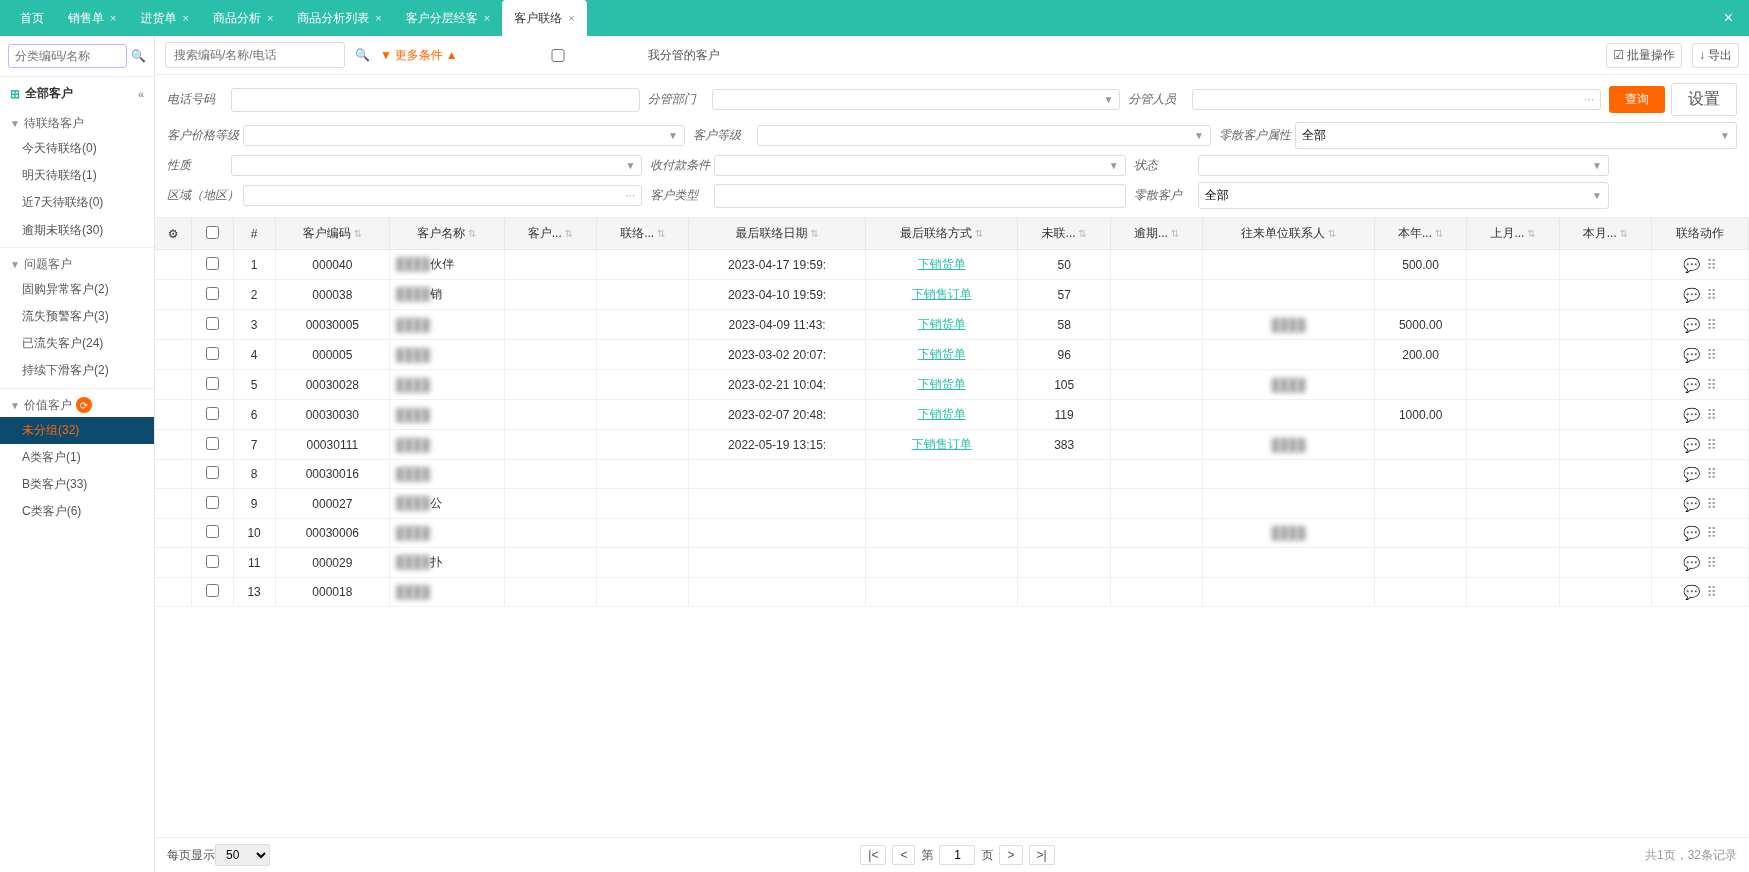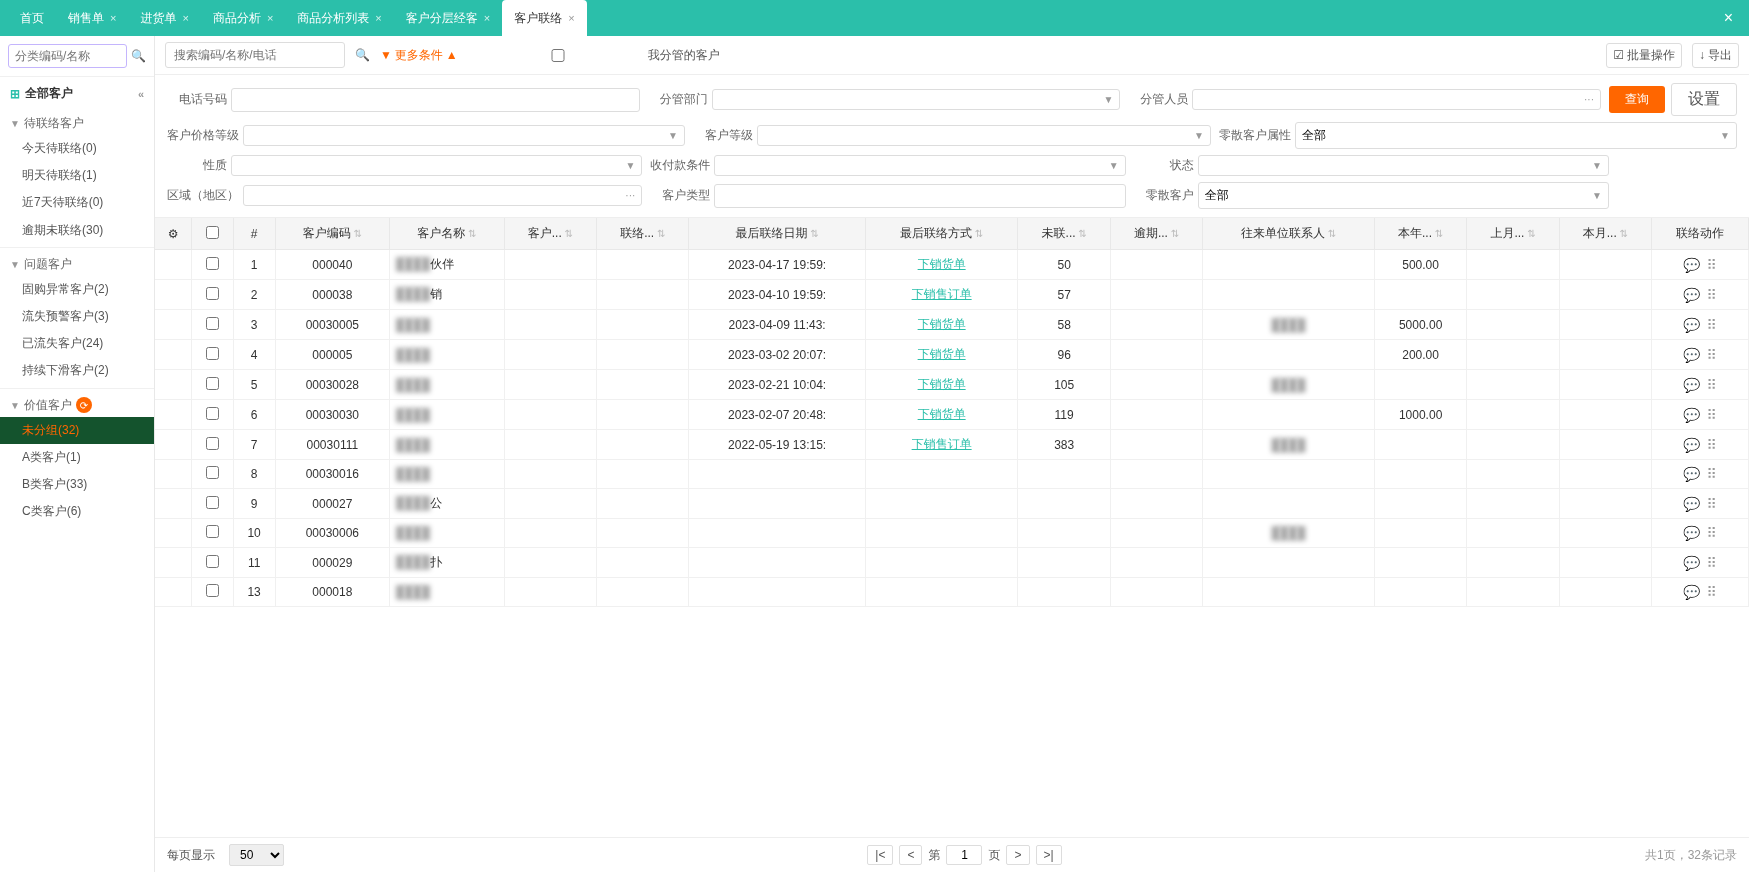--- a/index.html
+++ b/index.html
@@ -97,21 +97,21 @@
       font-size: 12px;
       cursor: pointer;
     }
     .sidebar-section-title .arrow { margin-right: 4px; font-size: 10px; color: #999; }
     .sidebar-item {
       padding: 4px 10px 4px 22px;
       color: #555;
       cursor: pointer;
       line-height: 1.6;
     }
-    .sidebar-item.active { background: #14532d; color: #ff6600; }
+    .sidebar-item.active { background: #0c4a6e; color: #ff6600; }
     .sidebar-item.problem { color: #555; }
     .sidebar-divider { height: 1px; background: #f0f0f0; margin: 3px 0; }
 
     
     .content-area {
       flex: 1;
       display: flex;
       flex-direction: column;
       overflow: hidden;
     }
@@ -184,21 +184,22 @@
     .filter-item {
       display: flex;
       align-items: center;
       gap: 4px;
       flex: 1;
     }
     .filter-label {
       color: #666;
       white-space: nowrap;
       min-width: 60px;
-      text-align: right;
+      text-align: left;
+      font-style: italic;
     }
     .filter-input {
       border: 1px solid #ddd;
       border-radius: 3px;
       padding: 4px 6px;
       font-size: 12px;
       flex: 1;
       outline: none;
       min-width: 0;
     }
@@ -855,21 +856,21 @@
         <span class="action-icon">💬</span>
         <span class="action-icon">⠿</span>
       </div>
     </td>
   </tr>
           </tbody>
       </table>
     </div>
 
     <div class="table-footer">
-      <div style="display:flex;align-items:center;gap:14px;">
+      <div style="display:flex;align-items:center;gap:0;">
         <span>每页显示</span>
         <select class="per-page-select">
           <option>50</option>
           <option>100</option>
           <option>200</option>
         </select>
       </div>
       <div class="pagination">
         <button class="page-btn">|&lt;</button>
         <button class="page-btn">&lt;</button>

